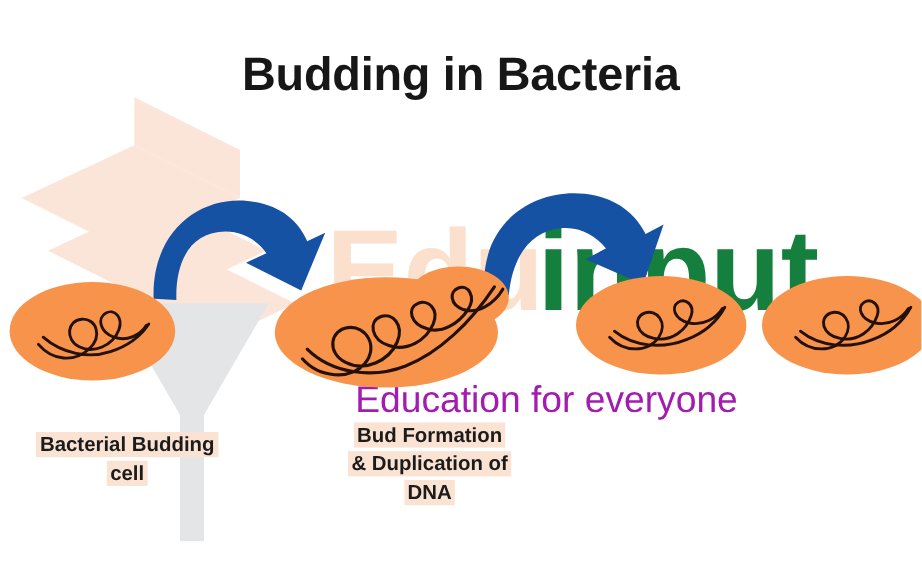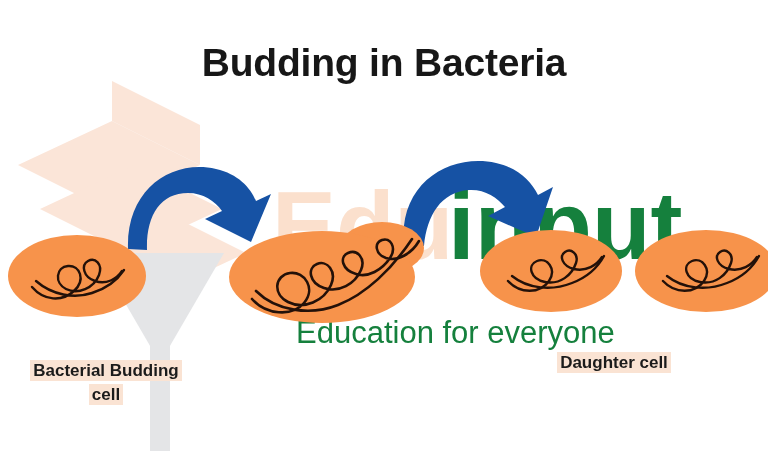--- a/index.html
+++ b/index.html
@@ -62,21 +62,21 @@
   .wm-input {
     left: 448px;
     top: 165px;
     color: #15803d;
   }
   .wm-tagline {
     position: absolute;
     left: 296px;
     top: 302px;
     font-size: 31px;
-    color: #15803d;
+    color: #a21caf;
     white-space: pre;
     font-family: "Liberation Sans", sans-serif;
   }
 
   
   .label-block {
     position: absolute;
     text-align: center;
     font-size: 17px;
     font-weight: bold;
@@ -229,24 +229,26 @@
     </svg>
   </div>
 
   <div class="layer" id="label-layer">
 
     <div class="label-block" id="label-parent">
       <span class="ln"><span>Bacterial Budding</span></span>
       <span class="ln"><span>cell</span></span>
     </div>
 
-
-    <div class="label-block" id="label-daughter">
-      <span class="ln"><span>Daughter cell</span></span>
+    <div class="label-block" id="label-bud">
+      <span class="ln"><span>Bud Formation</span></span>
+      <span class="ln"><span>&amp; Duplication of</span></span>
+      <span class="ln"><span>DNA</span></span>
     </div>
+
 
   </div>
 
   <div class="layer" id="title-layer">
     <div class="title">Budding in Bacteria</div>
   </div>
 
 </div>
 
 </body></html>

